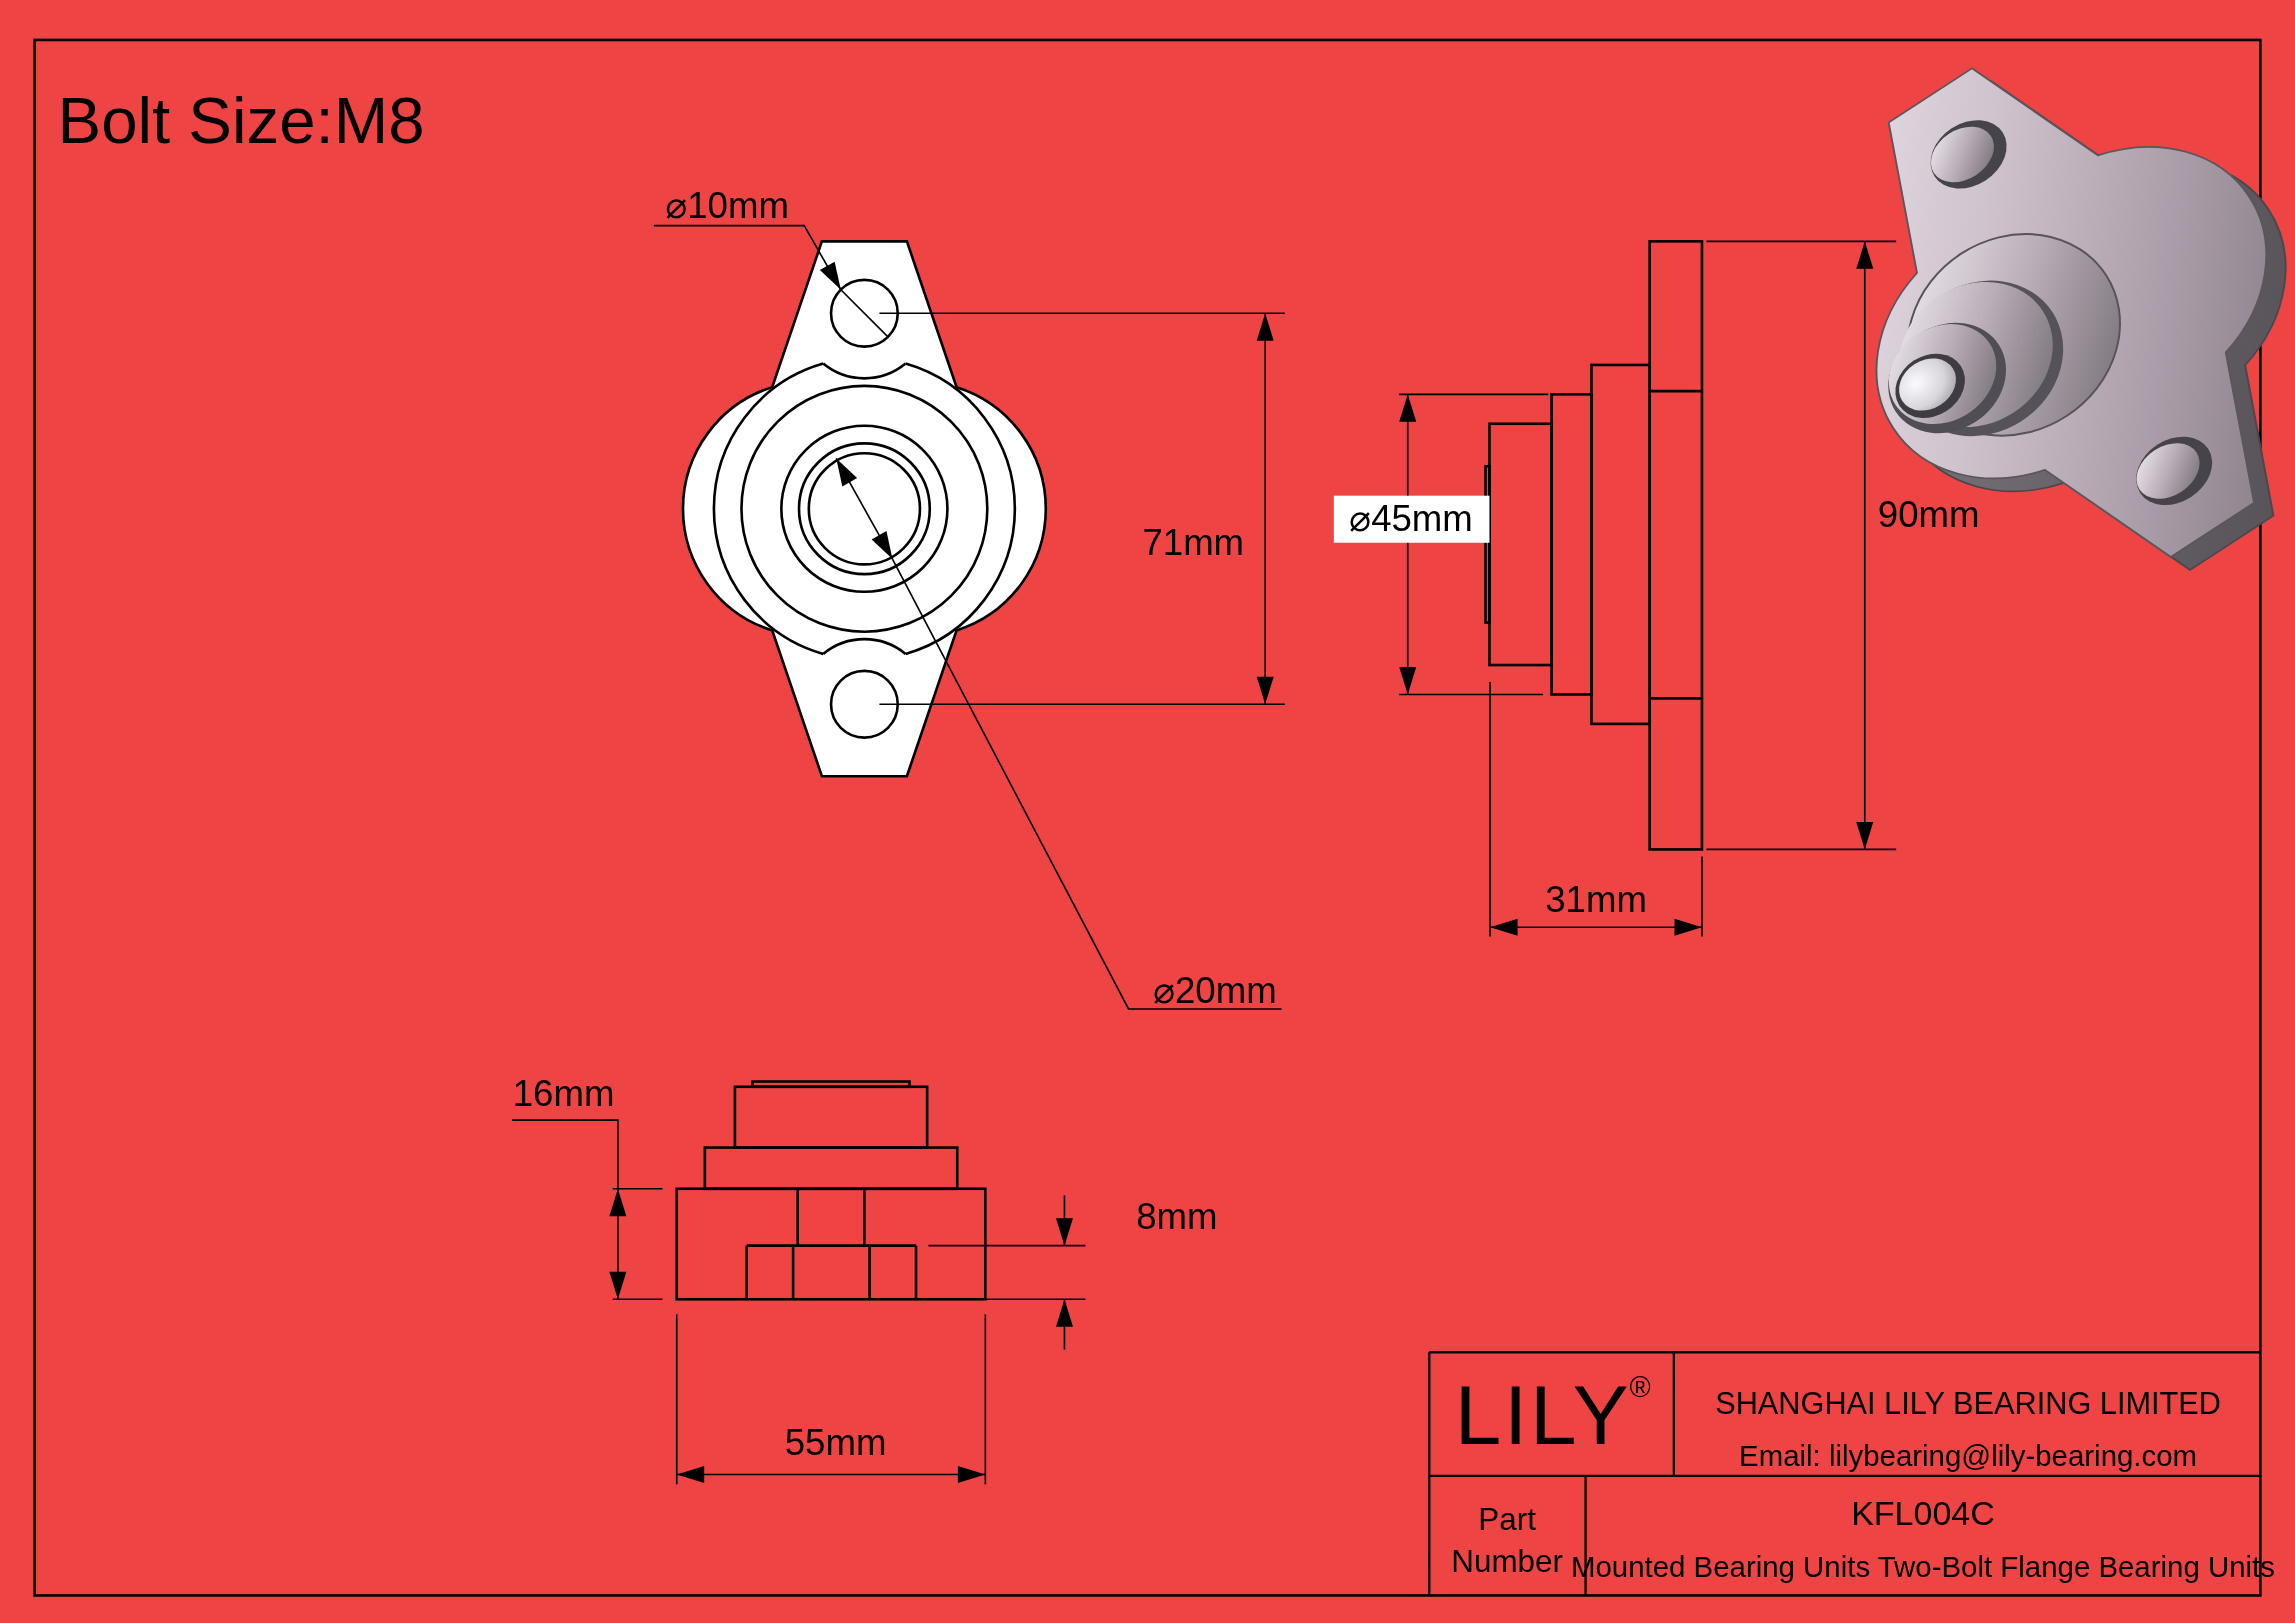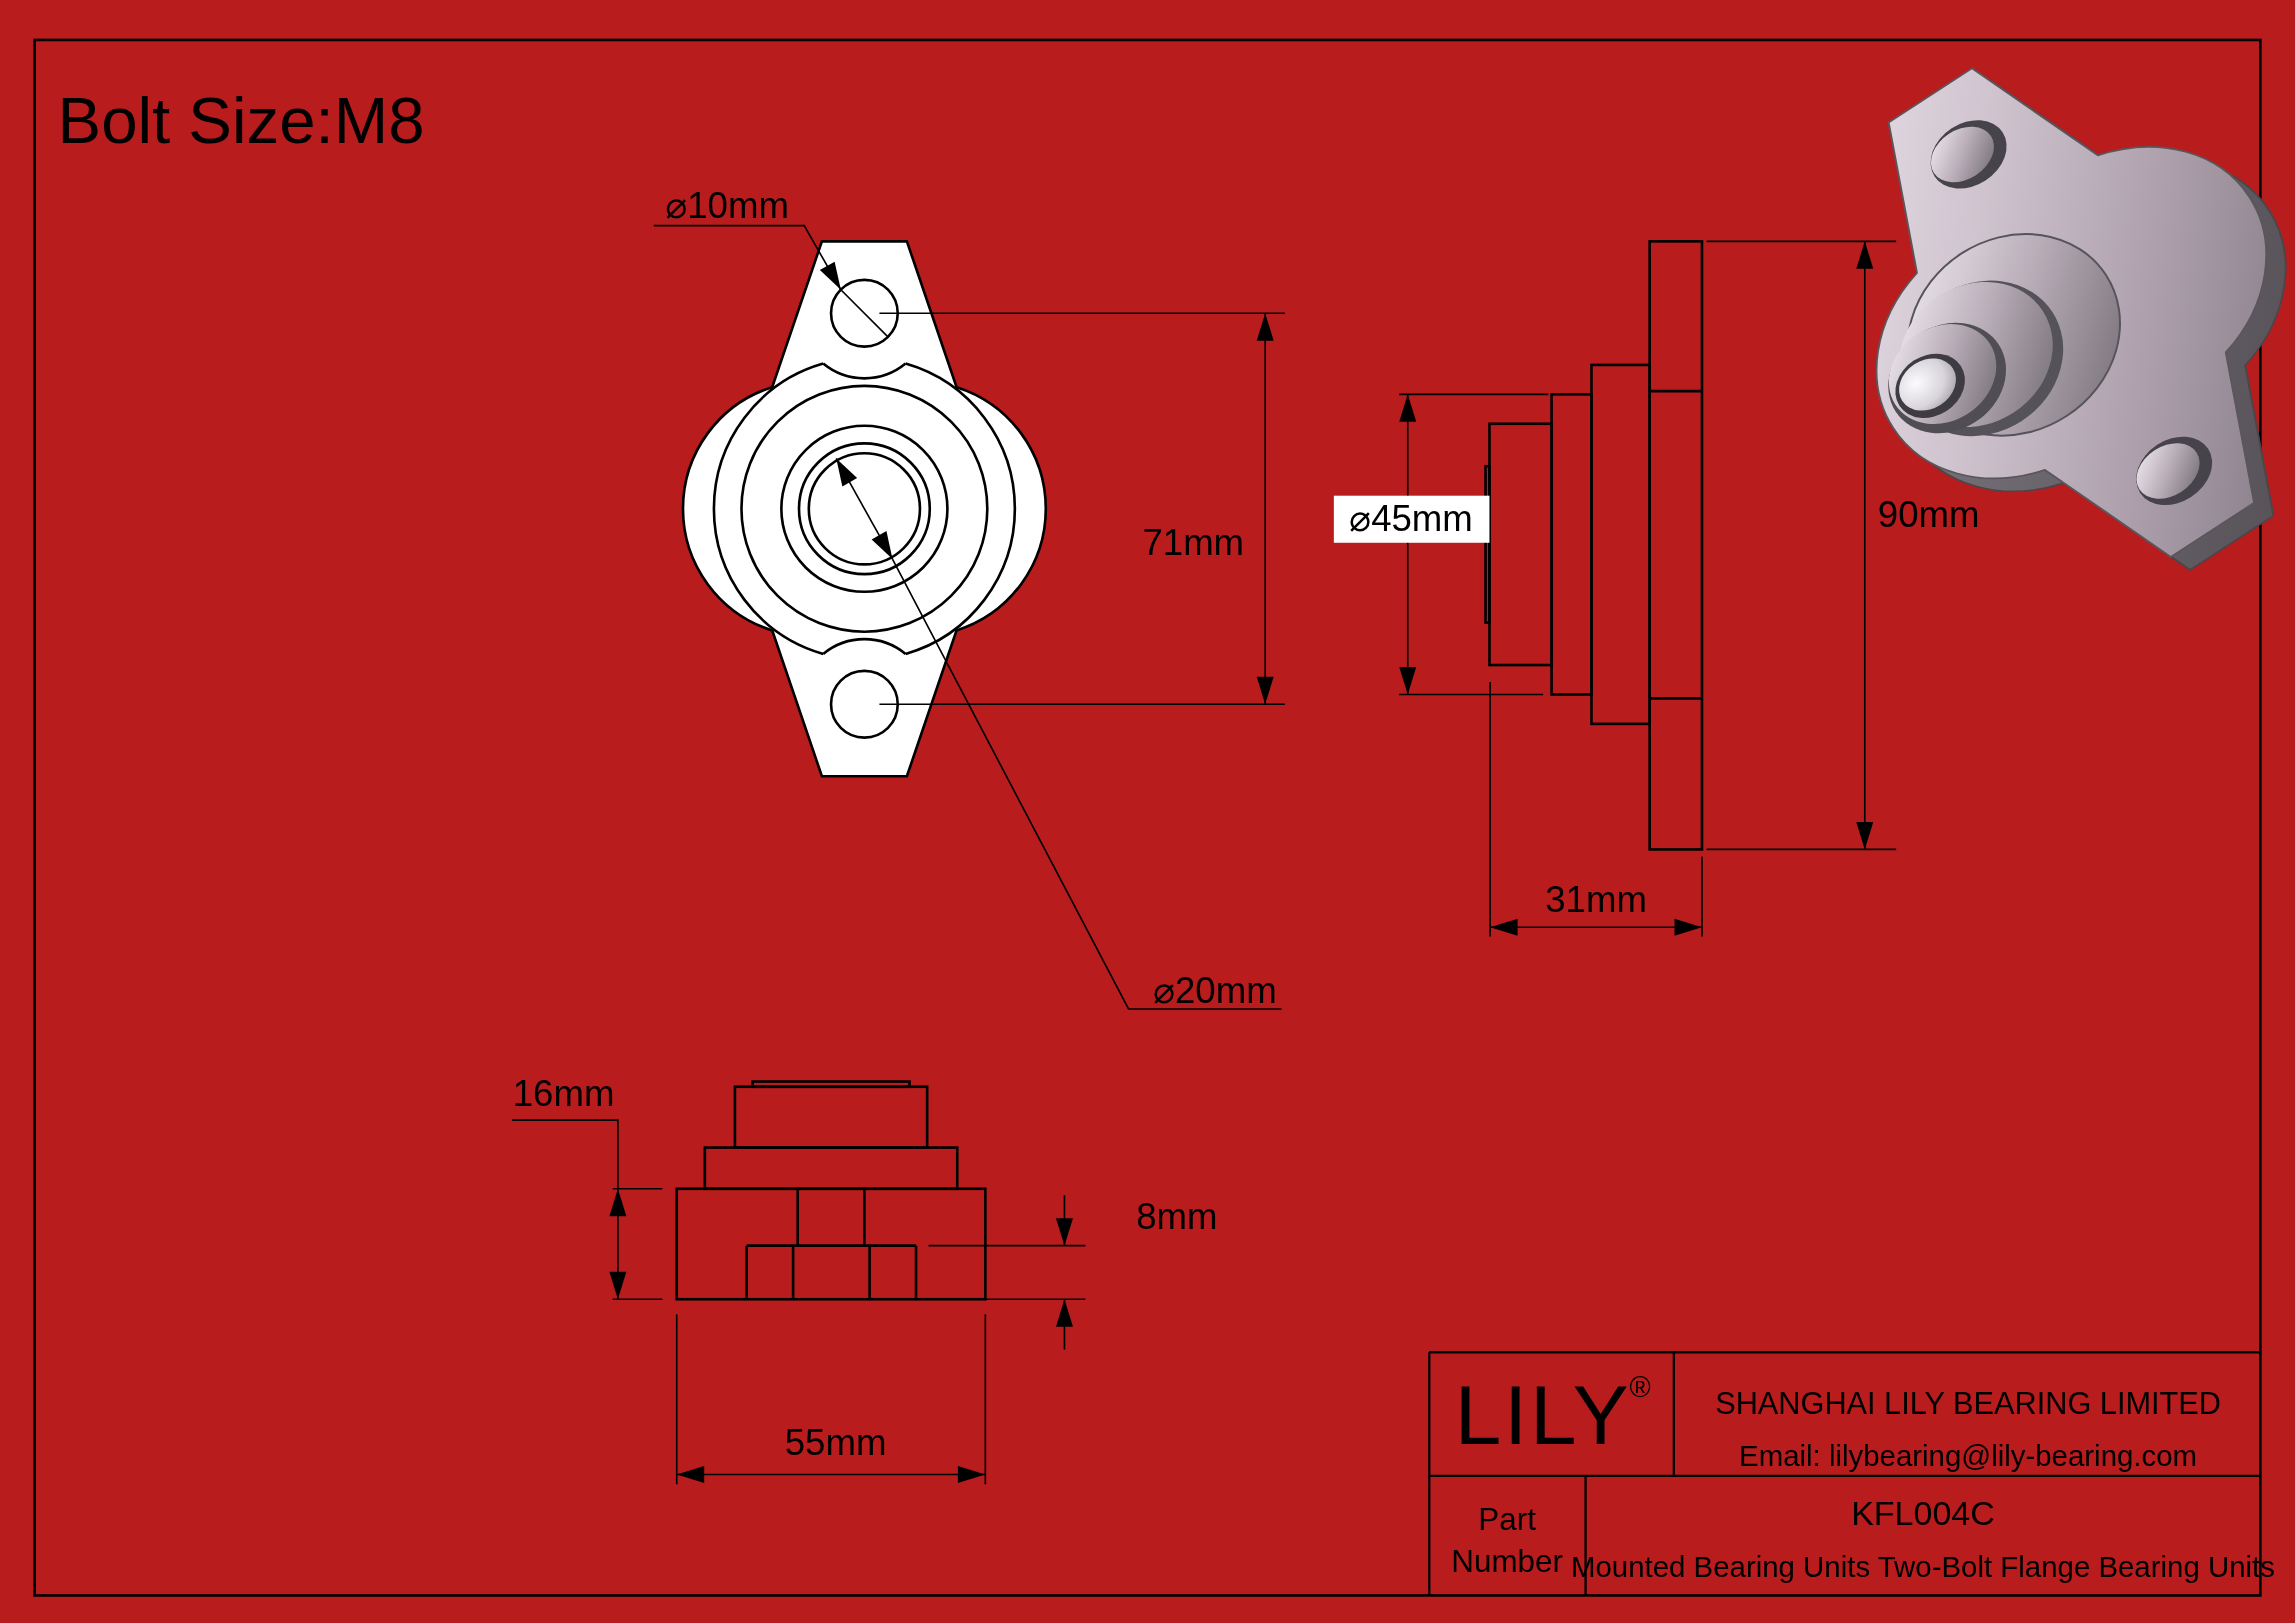--- a/index.html
+++ b/index.html
@@ -1,16 +1,16 @@
 <!DOCTYPE html>
 <html style="font-size:10.5px"><head>
 <meta charset="utf-8">
 <style>
   html,body{margin:0;padding:0;background:#ffffff;}
-  .sheet{position:relative;width:2295px;height:1623px;background:#b91c1c;overflow:hidden;}
+  .sheet{position:relative;width:2295px;height:1623px;background:#ef4444;overflow:hidden;}
   svg{position:absolute;left:0;top:0;}
   text{font-family:"Liberation Sans","DejaVu Sans",sans-serif;fill:#000;}
   .dim{font-size:56px;}
   .big-title{font-size:100px;}
   .logo{font-size:128px;letter-spacing:4px;}
   .reg{font-size:44px;}
   .tb-line1{font-size:47px;}
   .tb-line2{font-size:45px;}
   .tb-cell{font-size:48px;}
   .pn{font-size:52px;}

